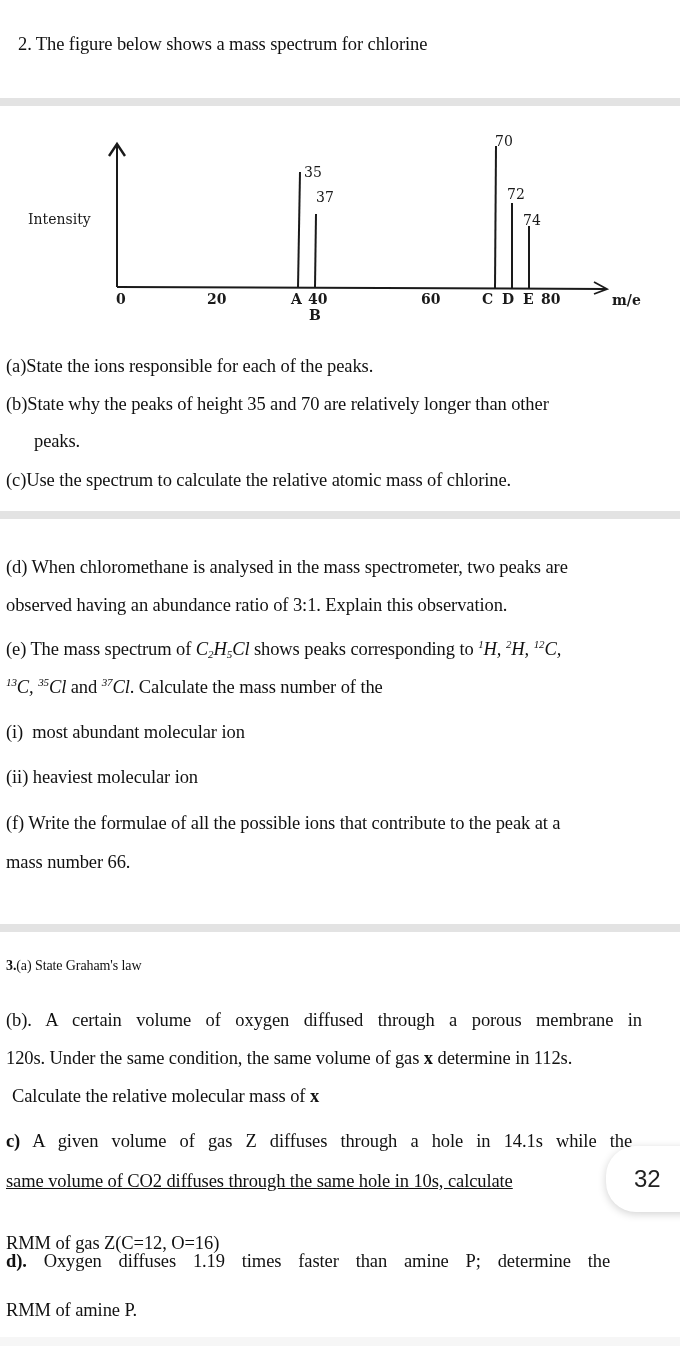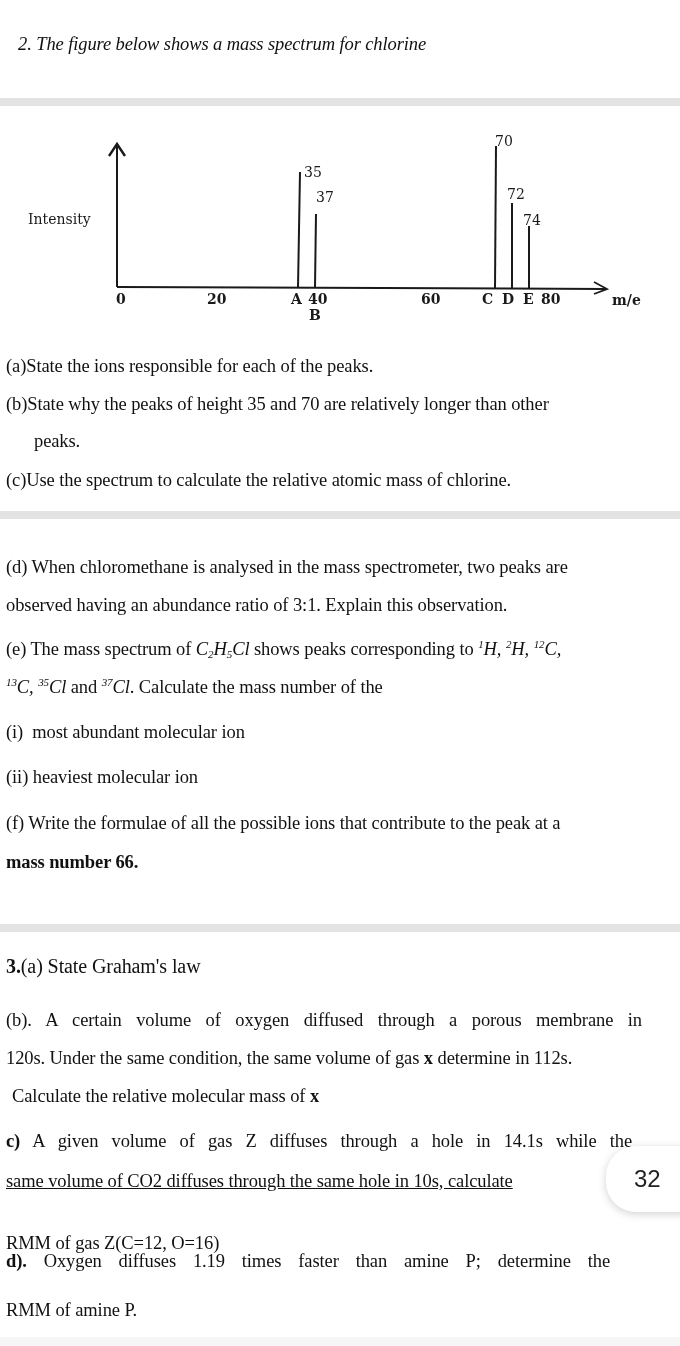--- a/index.html
+++ b/index.html
@@ -1,19 +1,19 @@
 <!DOCTYPE html>
 <html><head>
 <meta charset="utf-8">
 <style>
   * { box-sizing: border-box; margin: 0; padding: 0; }
   html, body { width: 680px; height: 1346px; background: #ffffff; overflow: hidden; }
   body { position: relative; font-family: "Liberation Serif", "DejaVu Serif", serif; color: #111; }
 
-  .card { position: absolute; left: 0; width: 606px; background: #fff; font-style: italic; }
+  .card { position: absolute; left: 0; width: 606px; background: #fff; }
   .divider { position: absolute; left: 0; width: 680px; height: 8px; background: #e3e3e3; }
   .divider.faint { background: #f6f6f6; height: 9px; }
 
   .line { position: absolute; left: 6px; font-size: 18.5px; line-height: 22px; white-space: nowrap; letter-spacing: -0.1px; }
   .justify { width: 636px; text-align: justify; text-align-last: justify; white-space: normal; }
   .indent { left: 42px; margin-left: 8px; }
   .bold { font-weight: bold; }
   i sup, sup { font-size: 11px; vertical-align: 7px; line-height: 0; }
   sub { font-size: 11px; vertical-align: -3px; line-height: 0; }
 
@@ -96,25 +96,25 @@
   <span>(e) The mass spectrum of </span><i><span>C</span><sub>2</sub><span>H</span><sub>5</sub><span>Cl</span></i><span> shows peaks corresponding to </span><i><sup>1</sup><span>H</span>, </i><i><sup>2</sup><span>H</span>, </i><i><sup>12</sup><span>C</span>,</i>
 </div>
 
 <div class="line" style="top:676px;">
   <i><sup>13</sup><span>C</span>, </i><i><sup>35</sup><span>Cl</span></i><span> and </span><i><sup>37</sup><span>Cl</span></i><span>. Calculate the mass number of the</span>
 </div>
 
 <div class="line" style="top:721px;white-space:pre;">(i)  most abundant molecular ion</div>
 <div class="line" style="top:766px;">(ii) heaviest molecular ion</div>
 <div class="line" style="top:812px;">(f) Write the formulae of all the possible ions that contribute to the peak at a</div>
-<div class="line" style="top:851px;font-weight:bold;">mass number 66.</div>
+<div class="line" style="top:851px;">mass number 66.</div>
 
 <div class="divider" style="top:924px;"></div>
 
-<div class="line" style="top:955px;font-size:20px;">
+<div class="line" style="top:955px;font-size:14px;">
   <span class="bold">3.</span><span>(a) State Graham's law</span>
 </div>
 
 <div class="line justify" style="top:1009px;">(b). A certain volume of oxygen diffused through a porous membrane in</div>
 <div class="line" style="top:1047px;">
   <span>120s. Under the same condition, the same volume of gas </span><b>x</b><span> determine in 112s.</span>
 </div>
 <div class="line" style="top:1085px;margin-left:6px;">
   <span>Calculate the relative molecular mass of </span><b>x</b>
 </div>

